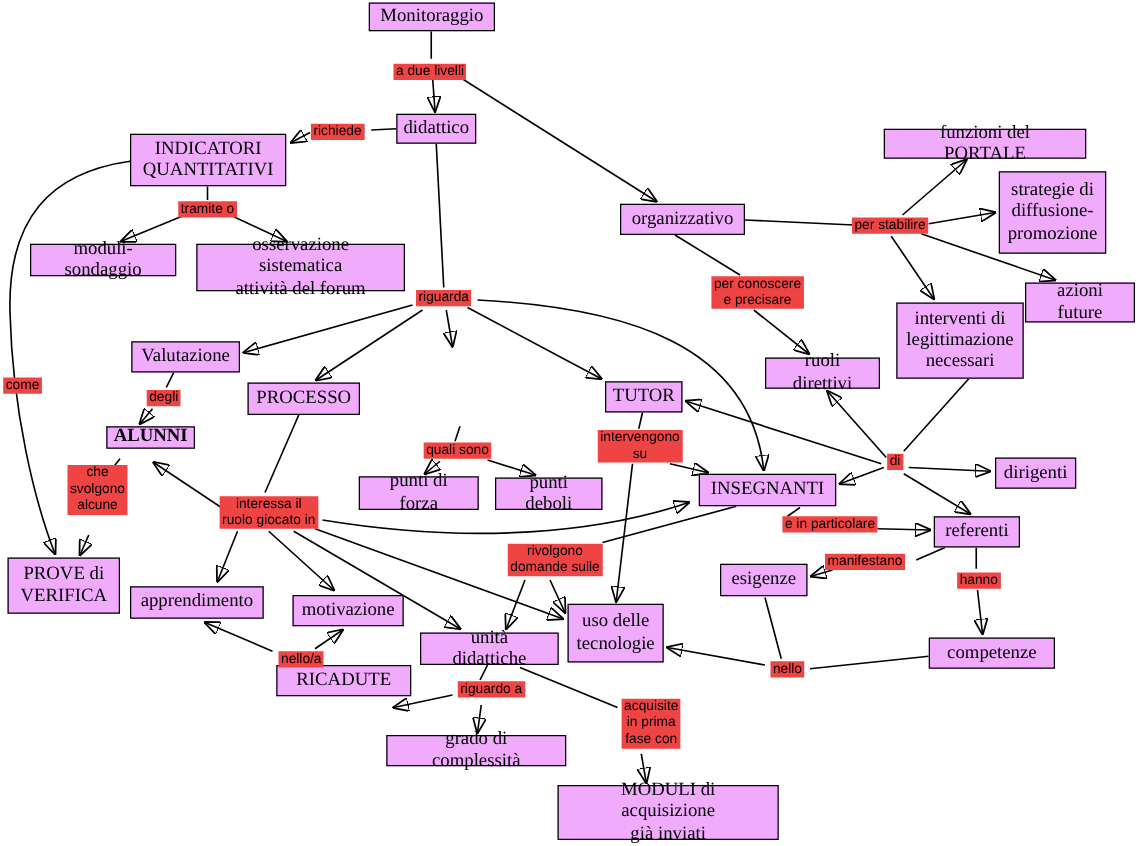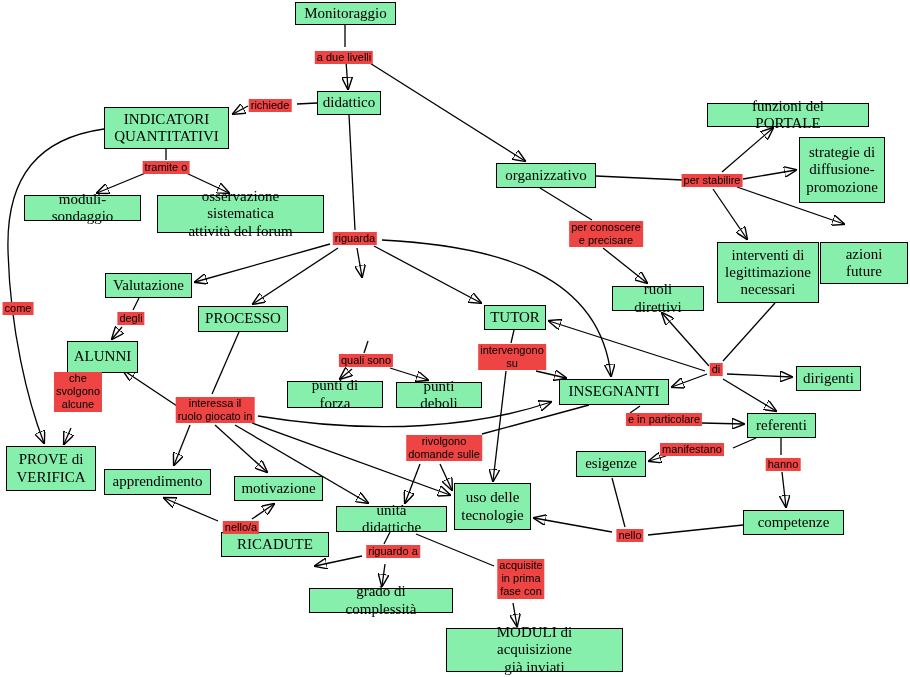--- a/index.html
+++ b/index.html
@@ -1,19 +1,19 @@
 <!DOCTYPE html>
 <html><head>
 <meta charset="utf-8">
 <style>
   html,body{margin:0;padding:0;background:#fff;}
   #map{position:relative;width:910px;height:677px;background:#fff;overflow:hidden;
        font-family:"Liberation Serif", serif;}
   #edges{position:absolute;left:0;top:0;width:910px;height:677px;}
-  .node{position:absolute;box-sizing:border-box;border:1.5px solid #000;background:#86efac;
+  .node{position:absolute;box-sizing:border-box;border:1.5px solid #000;background:#f0abfc;
         display:flex;align-items:center;justify-content:center;text-align:center;
         font-size:15px;line-height:1.15;color:#000;white-space:pre-line;padding:1px 13px;}
   .edge-label{position:absolute;transform:translateX(-50%);background:#ef4444;color:#000;
         font-family:"Liberation Sans", sans-serif;font-size:11px;line-height:1.2;
         text-align:center;white-space:pre-line;padding:0 2px;}
   svg line, svg path{stroke:#000;stroke-width:1.3;fill:none;}
 </style>
 </head>
 <body>
 
@@ -114,29 +114,29 @@
   <div class="node" style="left:104px;top:107px;width:125px;height:42px;">INDICATORI
 QUANTITATIVI</div>
   <div class="node" style="left:24px;top:195px;width:117px;height:26px;">moduli-sondaggio</div>
   <div class="node" style="left:496px;top:163px;width:100px;height:25px;">organizzativo</div>
   <div class="node" style="left:157px;top:195px;width:167px;height:38px;">osservazione sistematica
 attività del forum</div>
   <div class="node" style="left:707px;top:103px;width:162px;height:24px;">funzioni del PORTALE</div>
   <div class="node" style="left:799px;top:137px;width:86px;height:66px;">strategie di
 diffusione-
 promozione</div>
-  <div class="node" style="left:820px;top:226px;width:88px;height:42px;margin-top:16px;">azioni future</div>
+  <div class="node" style="left:820px;top:226px;width:88px;height:32px;">azioni future</div>
   <div class="node" style="left:717px;top:242px;width:102px;height:61px;">interventi di
 legittimazione
 necessari</div>
   <div class="node" style="left:612px;top:286px;width:92px;height:25px;">ruoli direttivi</div>
   <div class="node" style="left:105px;top:273px;width:87px;height:25px;">Valutazione</div>
   <div class="node" style="left:198px;top:306px;width:90px;height:26px;">PROCESSO</div>
   <div class="node" style="left:484px;top:305px;width:62px;height:25px;">TUTOR</div>
-  <div class="node" style="left:67px;top:341px;width:71px;height:32px;">ALUNNI</div>
+  <div class="node" style="left:85px;top:341px;width:71px;height:18px;font-weight:bold;">ALUNNI</div>
   <div class="node" style="left:287px;top:381px;width:96px;height:27px;">punti di forza</div>
   <div class="node" style="left:396px;top:382px;width:86px;height:26px;">punti deboli</div>
   <div class="node" style="left:559px;top:379px;width:110px;height:26px;">INSEGNANTI</div>
   <div class="node" style="left:796px;top:366px;width:65px;height:25px;">dirigenti</div>
   <div class="node" style="left:747px;top:413px;width:69px;height:25px;">referenti</div>
   <div class="node" style="left:576px;top:451px;width:70px;height:26px;">esigenze</div>
   <div class="node" style="left:743px;top:510px;width:101px;height:25px;">competenze</div>
   <div class="node" style="left:6px;top:446px;width:90px;height:45px;">PROVE di
 VERIFICA</div>
   <div class="node" style="left:104px;top:469px;width:107px;height:26px;">apprendimento</div>

